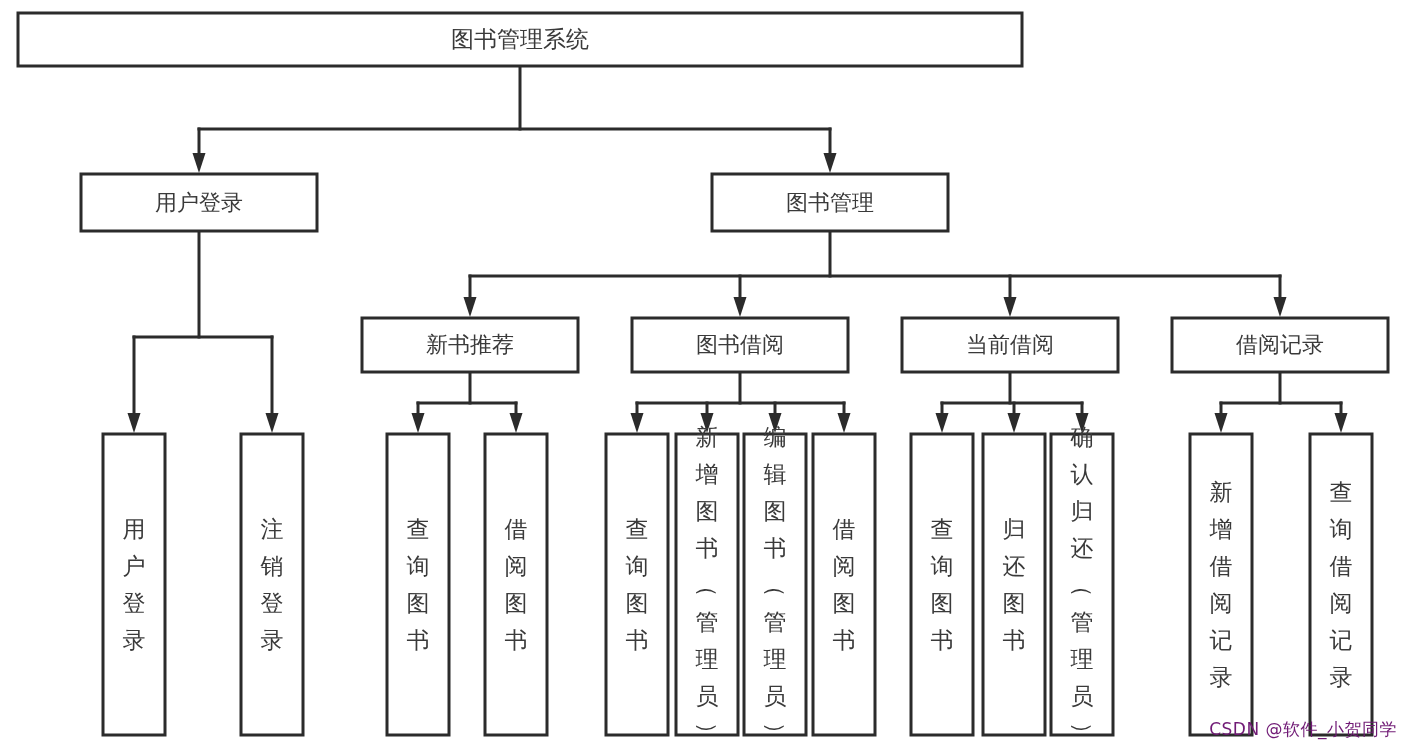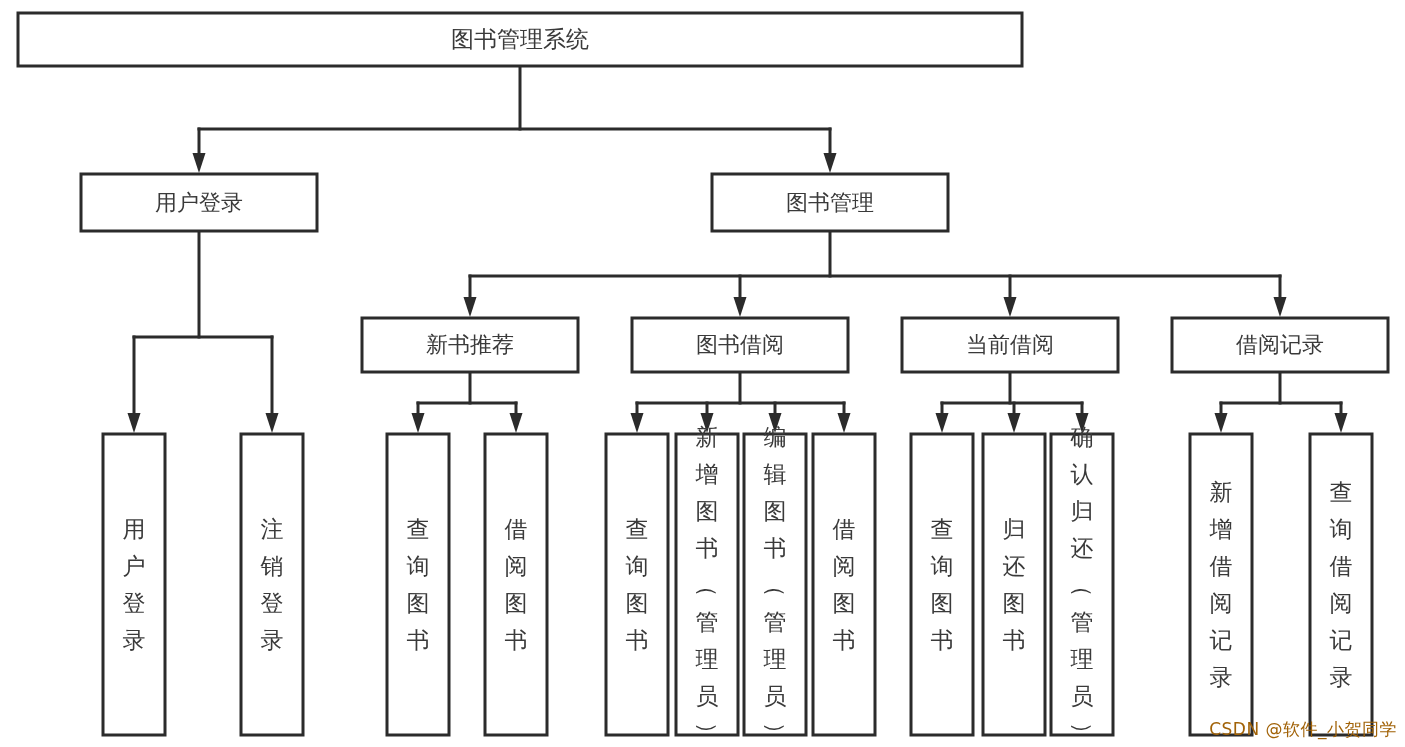--- a/index.html
+++ b/index.html
@@ -54,21 +54,21 @@
     stroke-linecap: square;
   }
   .edge-arrow {
     fill: #2b2b2b;
     stroke: none;
   }
   .watermark {
     position: absolute;
     right: 8px;
     bottom: 6px;
-    color: #a16207;
+    color: #701a75;
     font-size: 17px;
     font-family: "DejaVu Sans", "Liberation Sans", sans-serif;
     letter-spacing: 0.5px;
     white-space: nowrap;
     pointer-events: none;
   }
 </style>
 </head>
 <body>
 

